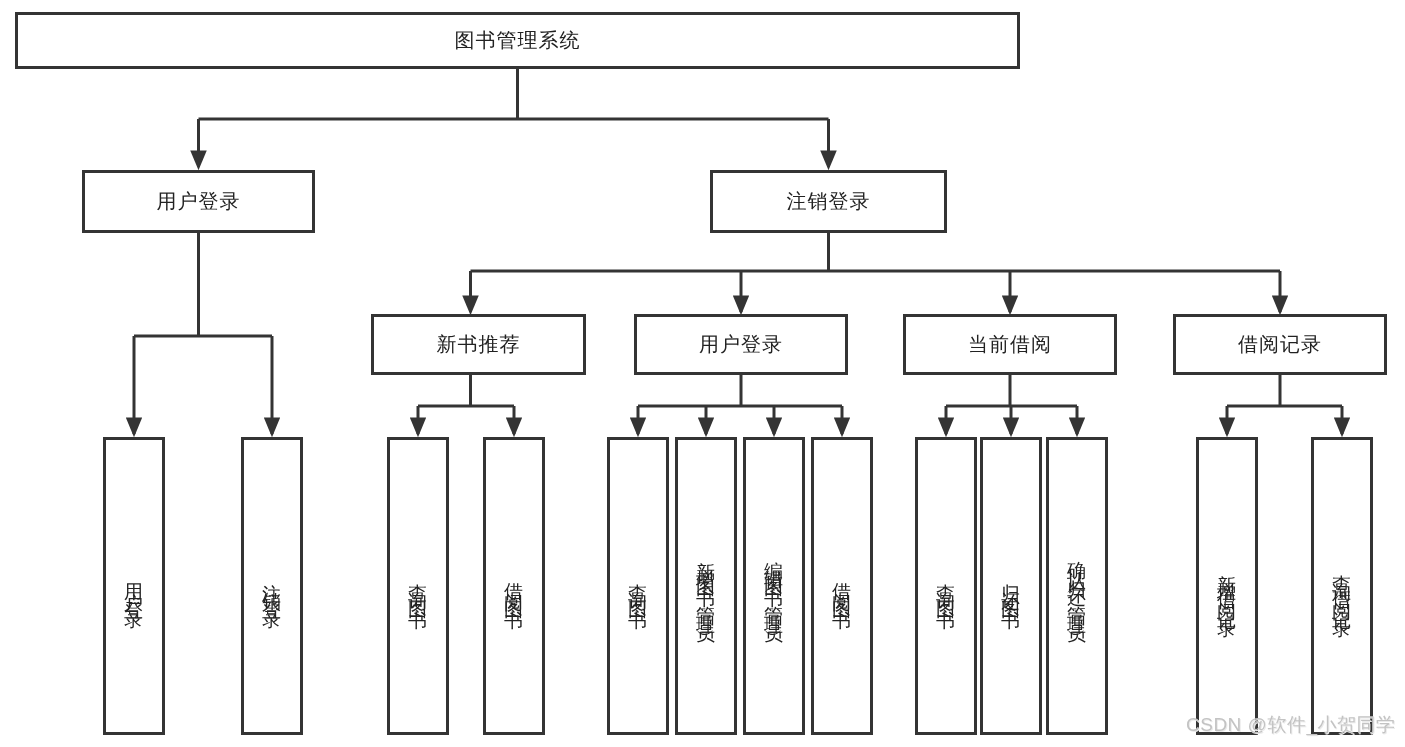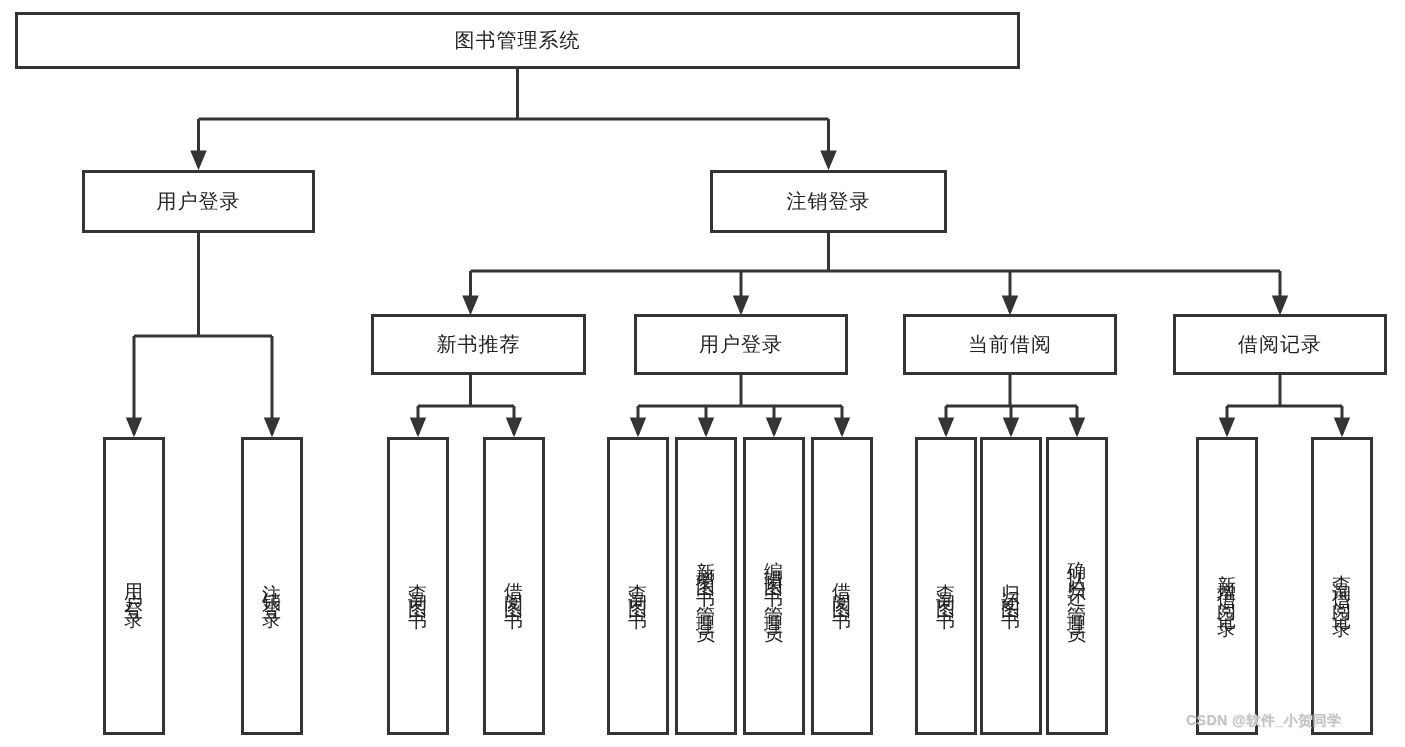--- a/index.html
+++ b/index.html
@@ -36,27 +36,26 @@
     writing-mode: vertical-rl;
     text-orientation: mixed;
     font-size: 19px;
     letter-spacing: 9px;
     line-height: 1;
   }
   .watermark {
     position: absolute;
     left: 1186px;
     top: 712px;
-    font-size: 14px;
+    font-size: 19px;
     color: #c3c3c3;
     text-shadow: 1px 1px 0 #ebebeb;
     white-space: nowrap;
     z-index: 5;
     letter-spacing: 0.5px;
-    font-weight: bold;
   }
 </style>
 </head>
 <body>
 
 <div class="stage">
 
   <svg class="connectors" width="1405" height="747" viewBox="0 0 1405 747" fill="none" stroke="#343434" stroke-width="3">
     <defs>
       <marker id="arrow" viewBox="0 0 12 10" refX="10" refY="5" markerWidth="7" markerHeight="5.5" orient="auto">

